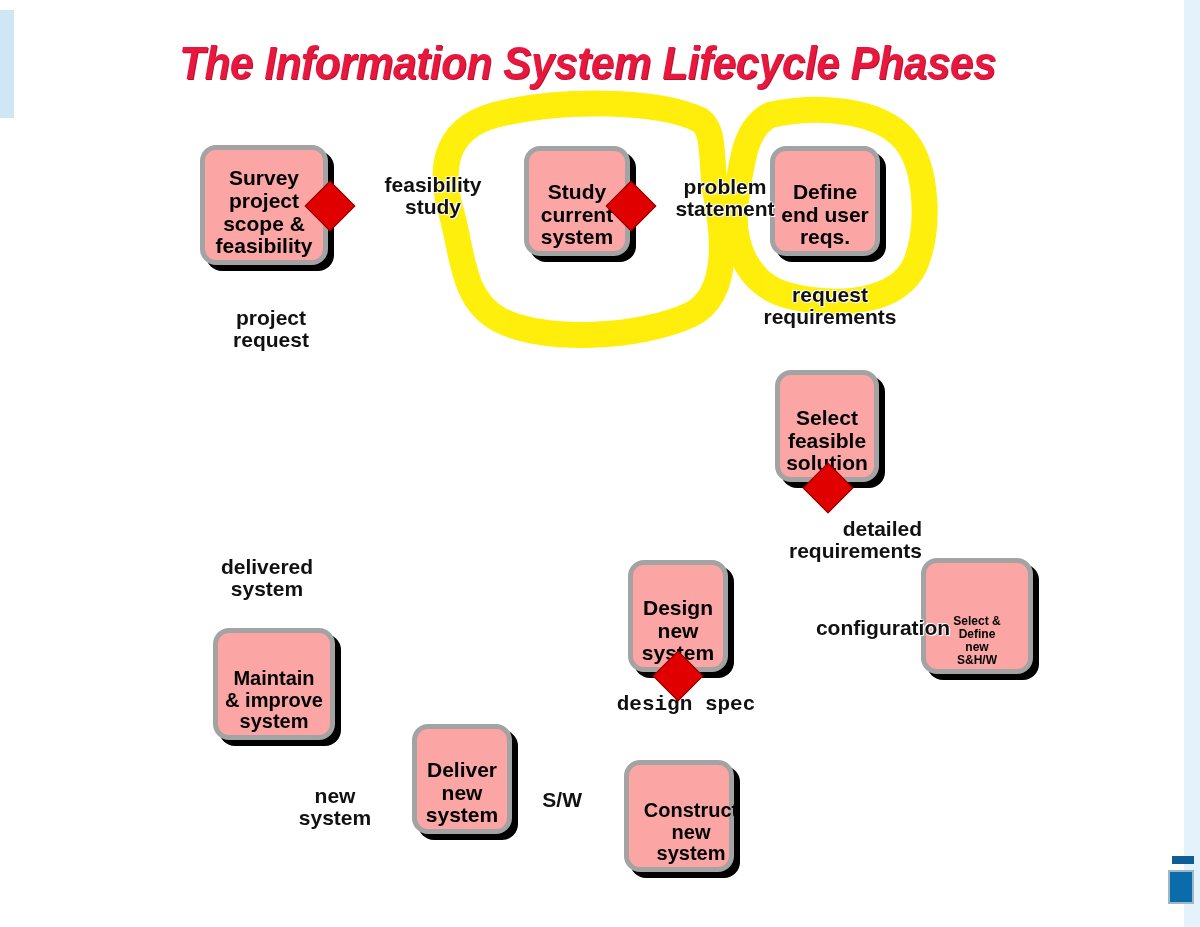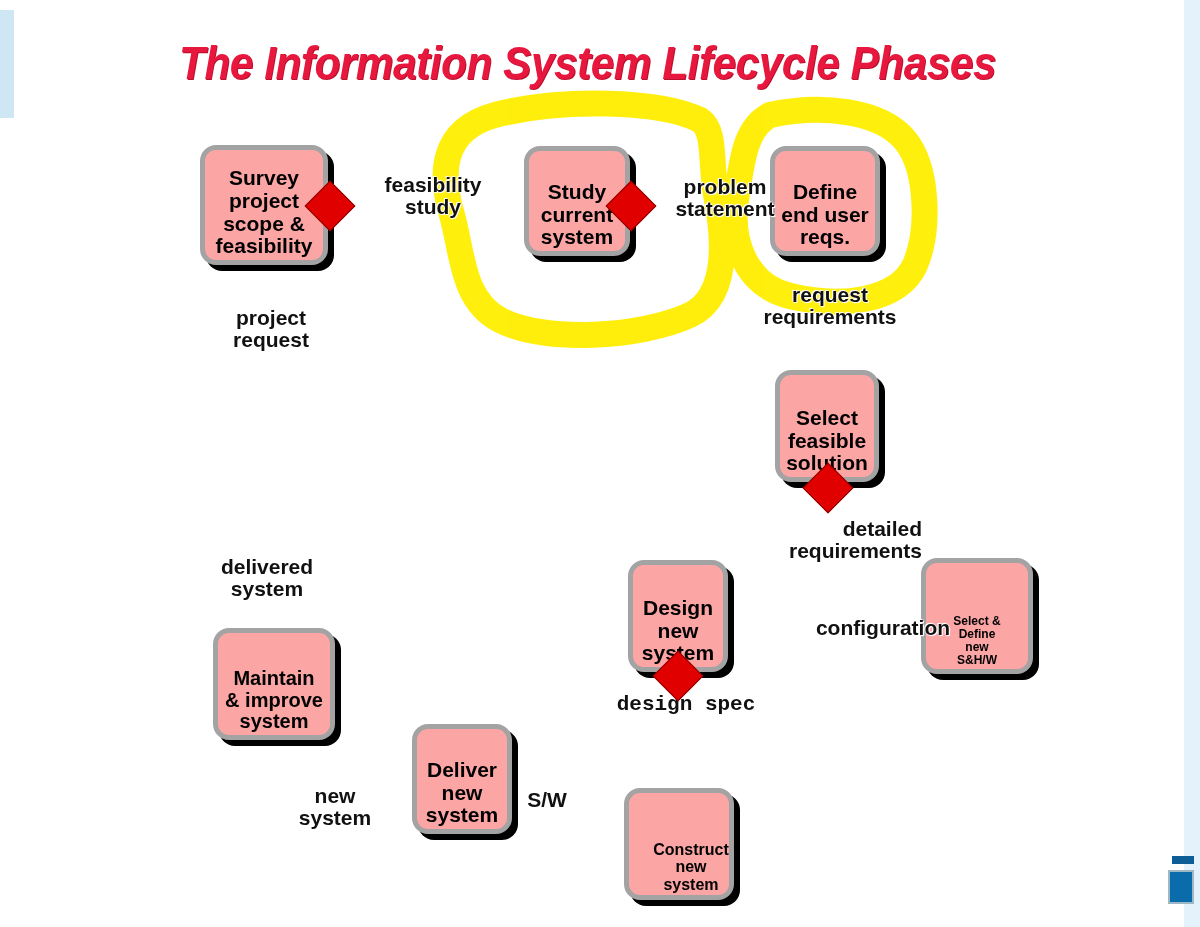--- a/index.html
+++ b/index.html
@@ -150,21 +150,21 @@
 
   <div class="pbox" style="left:921px;top:558px;width:112px;height:116px;font-size:12px;">
     <div>
       <div>Select &amp;</div>
       <div>Define</div>
       <div>new</div>
       <div>S&amp;H/W</div>
     </div>
   </div>
 
-  <div class="pbox" style="left:624px;top:788px;width:110px;height:112px;font-size:16px;padding-left:28px;">
+  <div class="pbox" style="left:624px;top:760px;width:110px;height:112px;font-size:20px;padding-left:28px;">
     <div>
       <div>Construct</div>
       <div>new</div>
       <div>system</div>
     </div>
   </div>
 
   <div class="pbox" style="left:376px;top:724px;width:100px;height:110px;margin-left:36px;">
     <div>
       <div>Deliver</div>
@@ -191,21 +191,21 @@
   <div class="flabel" style="left:358px;top:174px;width:150px;">feasibility
 study</div>
   <div class="flabel" style="left:650px;top:176px;width:150px;">problem
 statement</div>
   <div class="flabel" style="left:750px;top:284px;width:160px;">request
 requirements</div>
   <div class="flabel" style="left:742px;top:518px;width:180px;text-align:right;">detailed
 requirements</div>
   <div class="flabel" style="left:798px;top:617px;width:170px;">configuration</div>
   <div class="flabel" style="left:606px;top:694px;width:160px;font-family:Liberation Mono, monospace;">design spec</div>
-  <div class="flabel" style="left:512px;top:789px;width:70px;">S/W</div>
+  <div class="flabel" style="left:512px;top:789px;width:70px;text-align:right;">S/W</div>
   <div class="flabel" style="left:280px;top:785px;width:110px;">new
 system</div>
   <div class="flabel" style="left:192px;top:556px;width:150px;">delivered
 system</div>
   <div class="flabel" style="left:196px;top:307px;width:150px;">project
 request</div>
 
 </div>
 
 </body></html>

